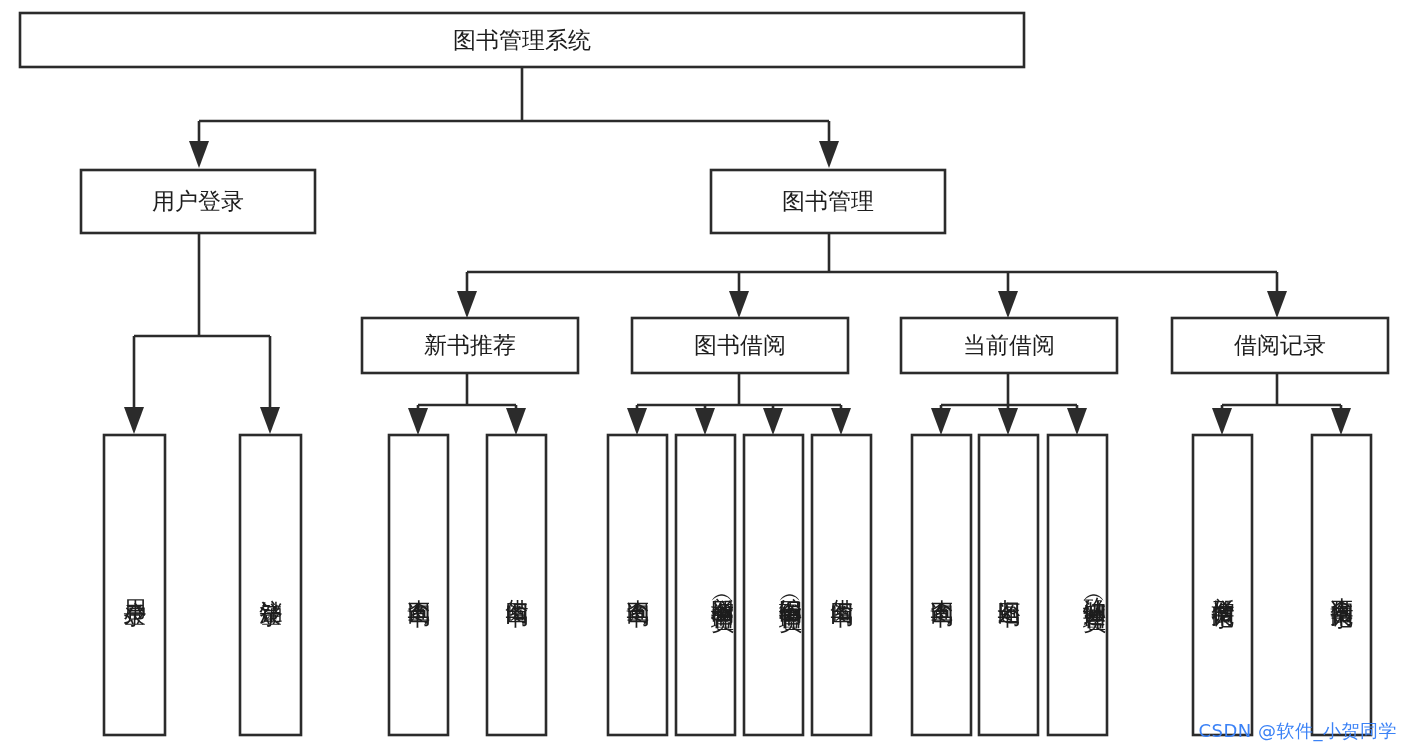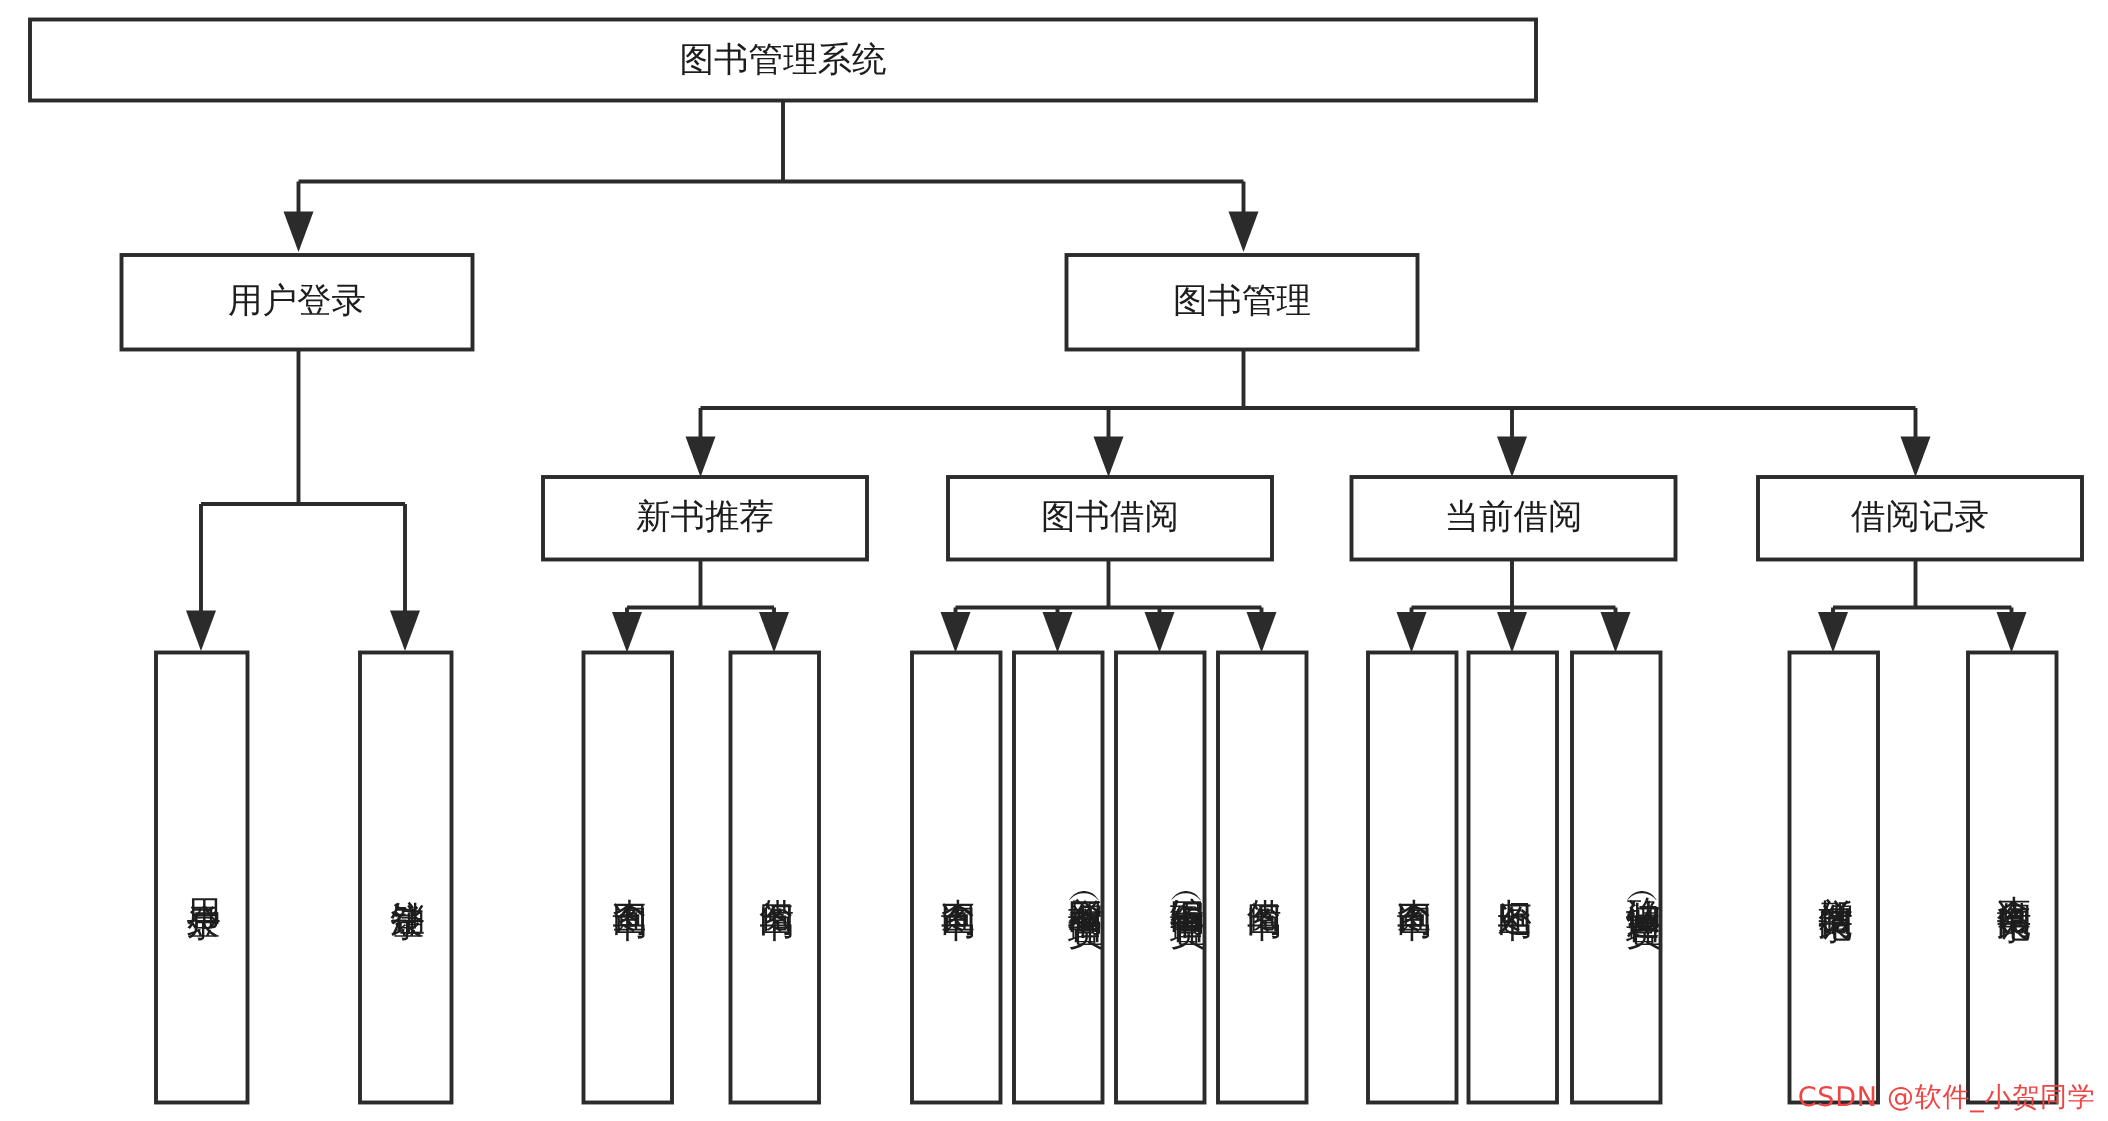--- a/index.html
+++ b/index.html
@@ -64,21 +64,21 @@
     text-align: center;
     white-space: nowrap;
     pointer-events: none;
   }
   .watermark {
     position: absolute;
     right: 8px;
     bottom: 4px;
     font-family: "DejaVu Sans", "Liberation Sans", sans-serif;
     font-size: 18px;
-    color: #ef4444;
+    color: #3b82f6;
     letter-spacing: 0.5px;
     white-space: nowrap;
   }
 </style>
 </head>
 <body>
 
 <div id="diagram-root">
 
   <svg class="flow" viewBox="0 0 1405 747" xmlns="http://www.w3.org/2000/svg">

